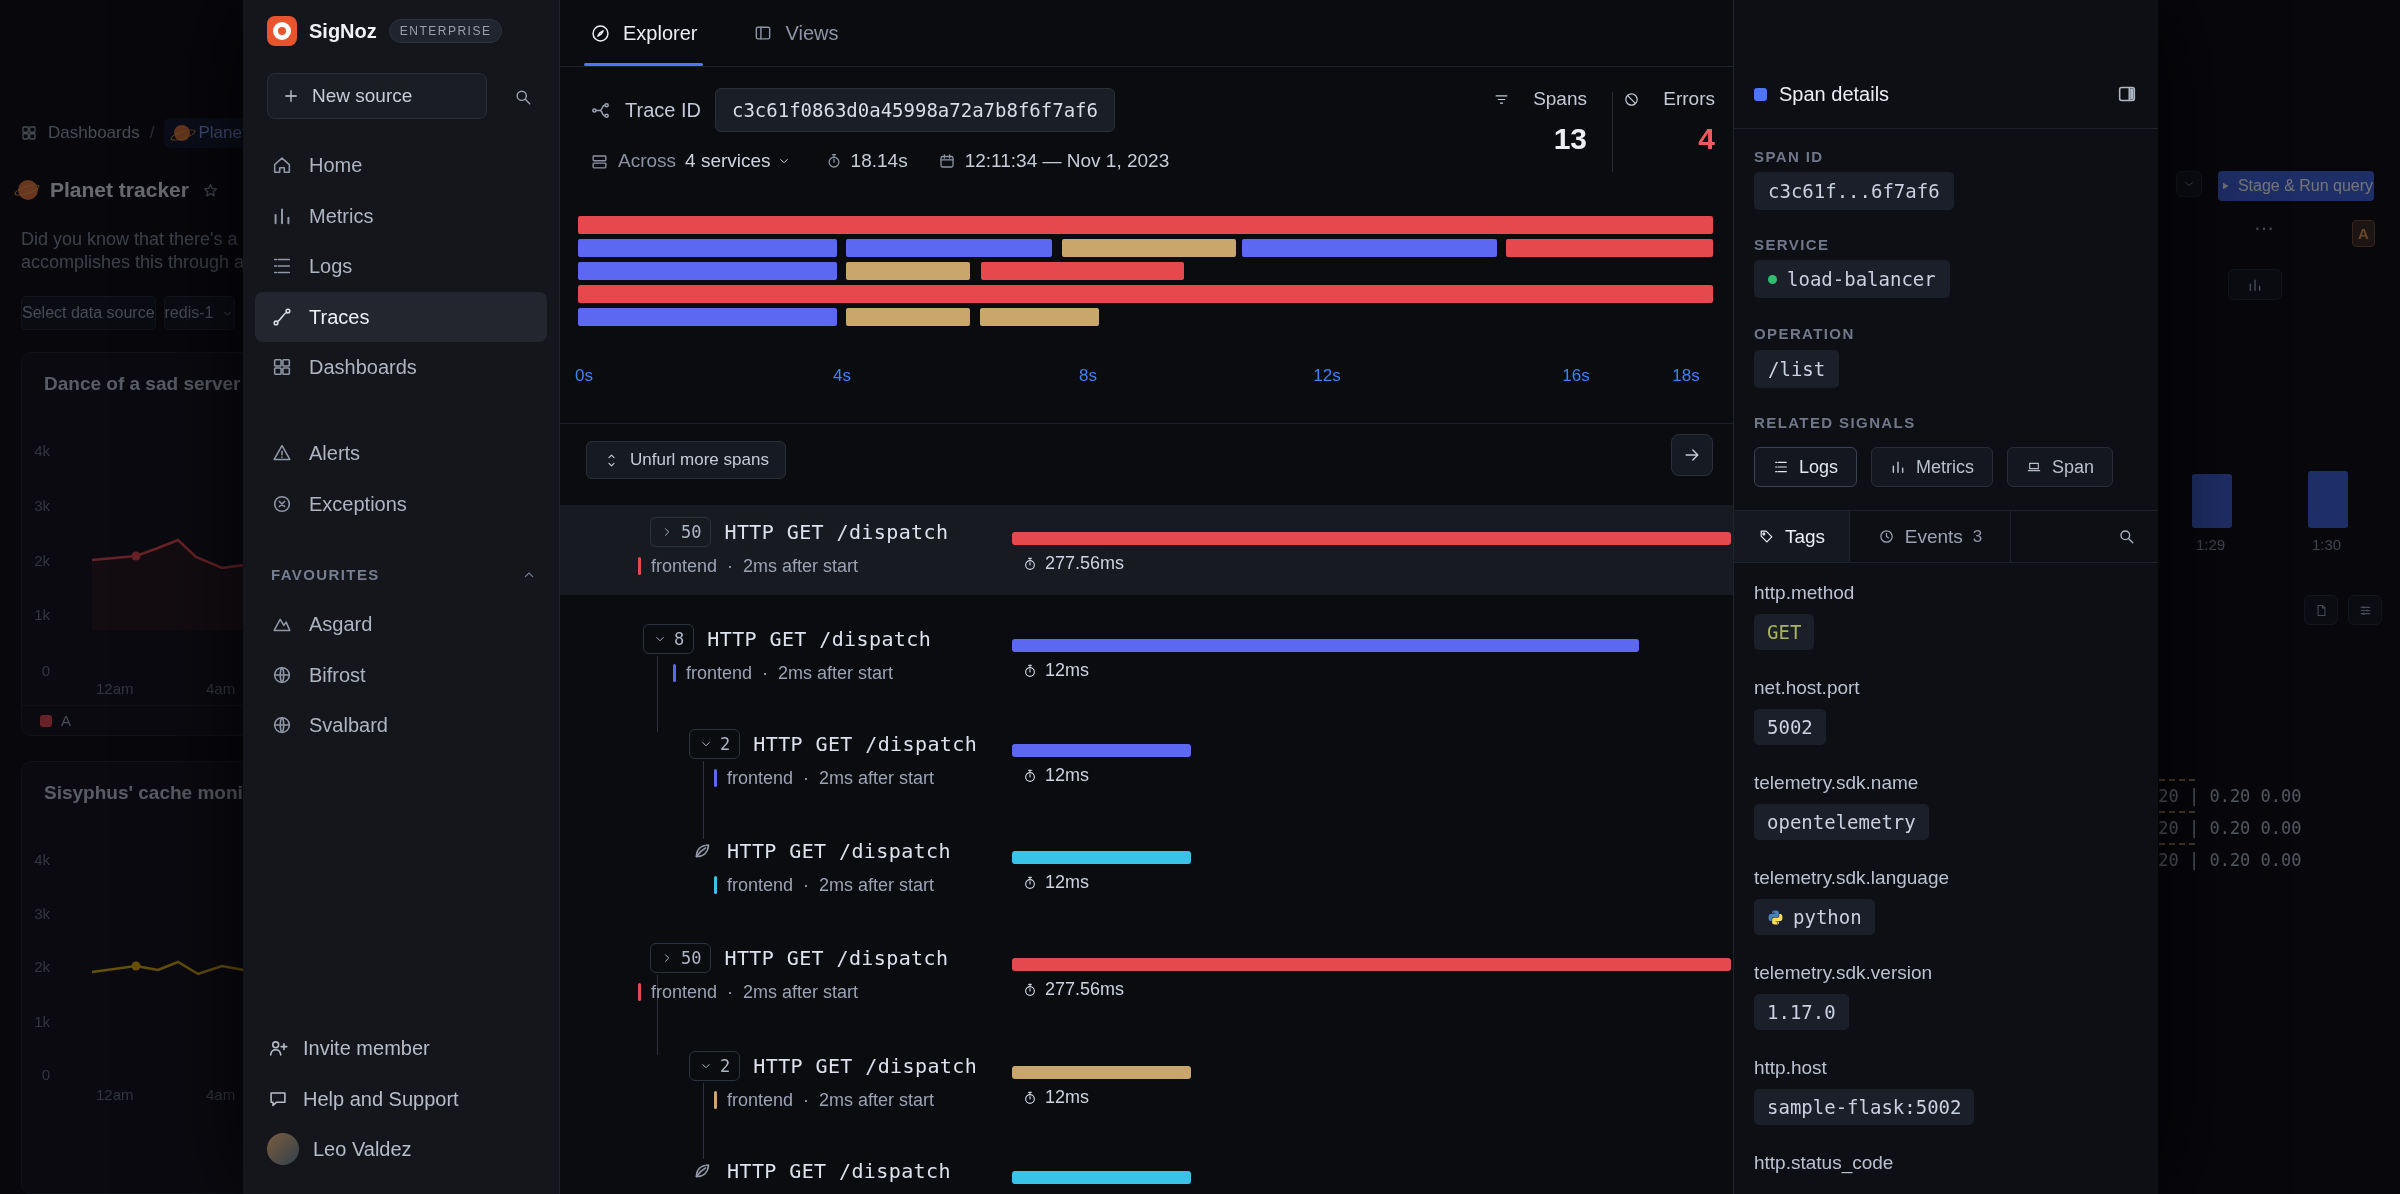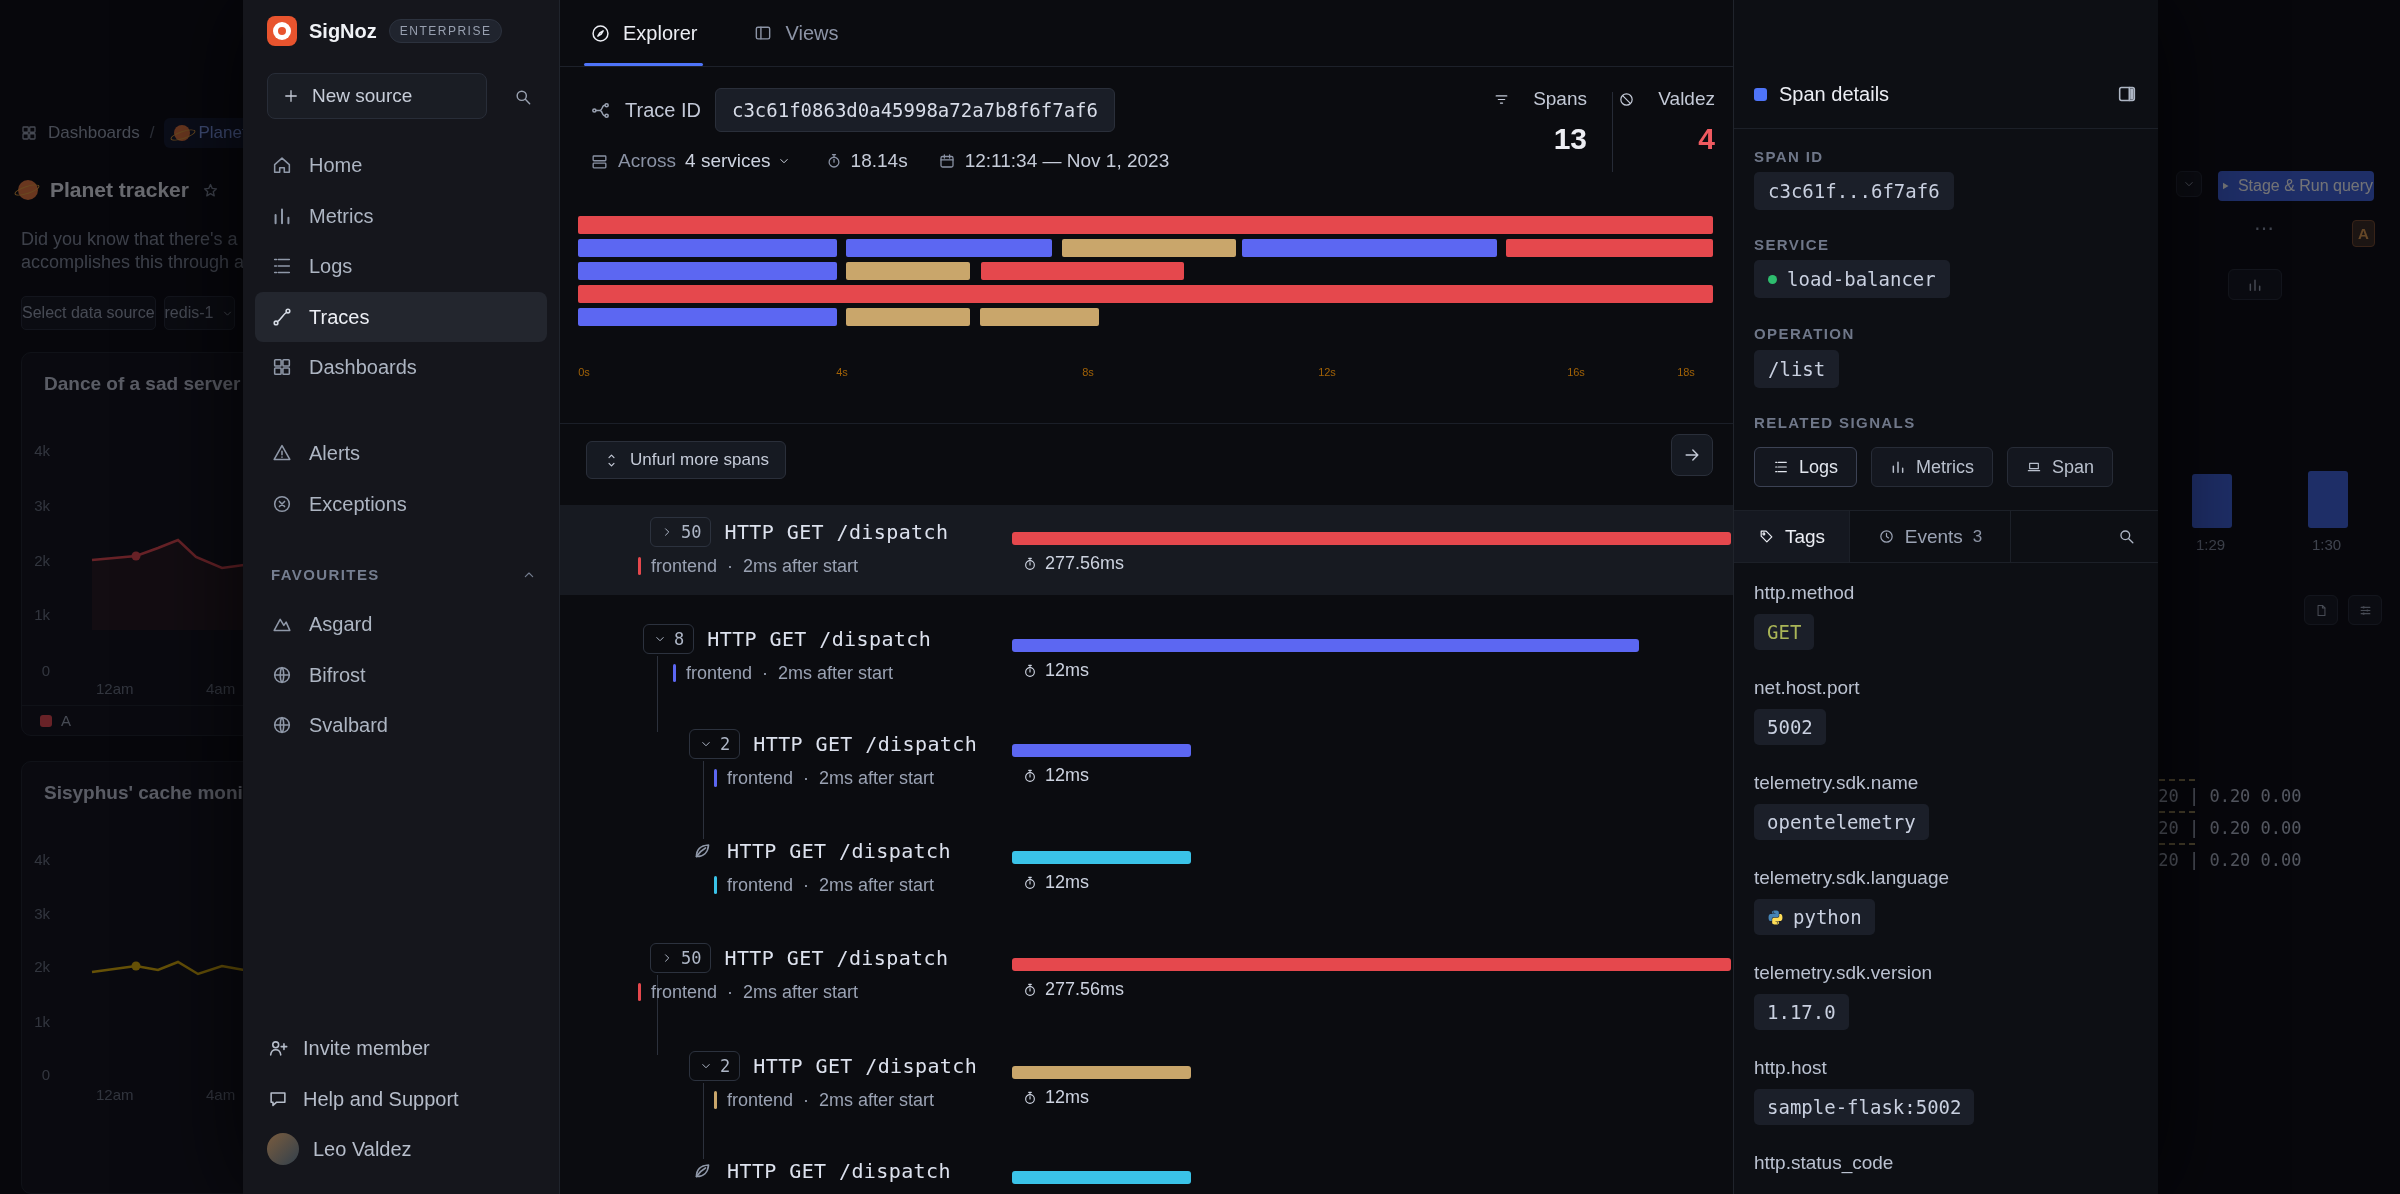--- a/index.html
+++ b/index.html
@@ -63,21 +63,21 @@
 .trace-row{position:absolute;top:88px;left:30px;display:flex;align-items:center;gap:14px;color:#c2c8d6;font-size:20px}
 .trace-pill{background:#1a1e27;border:1px solid #2a2f3a;border-radius:6px;padding:10px 16px;font-size:19px;color:#d8dde9}
 .stat{position:absolute;top:88px;display:flex;flex-direction:column;align-items:flex-end;gap:12px}
 .stat-lb{display:flex;align-items:center;gap:23px;font-size:19px;color:#c4cad7}
 .stat-n{font-size:30px;font-weight:600;color:#ecedf2}
 .stat-n.err{color:#ef5a60}
 .vdiv{position:absolute;left:1052px;top:92px;height:80px;width:1px;background:#262b36}
 .meta-row{position:absolute;top:150px;left:30px;display:flex;align-items:center;font-size:19px;color:#c6ccd9}
 .mm-row{position:absolute;left:18px;width:1135px;height:18px}
 .mm-seg{position:absolute;top:0;height:18px;border-radius:2px}
-.axis-tick{position:absolute;top:366px;font-size:11px;color:#a16207;transform:translateX(-50%)}
+.axis-tick{position:absolute;top:366px;font-size:17px;color:#3b82f6;transform:translateX(-50%)}
 .list-sep{position:absolute;top:423px;left:0;right:0;height:1px;background:#1b1f28}
 .unfurl{position:absolute;top:441px;left:26px;height:38px;padding:0 16px;border:1px solid #2a2f3a;background:#161a22;border-radius:6px;display:flex;gap:10px;align-items:center;font-size:17px;color:#c4cad7;cursor:pointer}
 .next-btn{position:absolute;top:434px;left:1111px;width:42px;height:42px;border:1px solid #2a2f3a;background:#161a22;border-radius:8px;display:flex;align-items:center;justify-content:center;color:#c4cad7;cursor:pointer}
 .srow{position:absolute;left:0;right:0;height:90px}
 .srow.hl{background:#171a21}
 .line1{position:absolute;top:12px;display:flex;align-items:center;gap:13px;height:30px}
 .expander{display:flex;align-items:center;gap:7px;height:30px;padding:0 9px;border:1px solid #2c323e;border-radius:6px;color:#aeb6c6;font-size:17px;cursor:pointer}
 .expander .ic{width:14px;height:14px}
 .stitle{font-family:"DejaVu Sans Mono",monospace;font-size:20px;color:#dde2ee;letter-spacing:.4px}
 .line2{position:absolute;top:50px;display:flex;align-items:center;gap:10px;font-size:18px;color:#9aa2b3;height:22px}
@@ -387,21 +387,21 @@
         </span>
       <span class="stat-n">13</span>
     </div>
     <div class="vdiv"></div>
     <div class="stat" style="left:1070px;width:85px">
       <span class="stat-lb">
           <svg class="ic" width="17" height="17" viewBox="0 0 24 24">
             <circle cx="12" cy="12" r="8"></circle>
             <path d="M6.6 6.6l10.8 10.8"></path>
           </svg>
-          <span>Valdez</span>
+          <span>Errors</span>
         </span>
       <span class="stat-n err">4</span>
     </div>
 
     <div class="meta-row">
       <svg class="ic" width="19" height="19" viewBox="0 0 24 24" style="color:#8a92a4">
           <rect x="4" y="5" width="16" height="6" rx="1"></rect>
           <rect x="4" y="14" width="16" height="6" rx="1"></rect>
         </svg>
       <span style="margin-left:9px;color:#8a92a4">Across</span>

